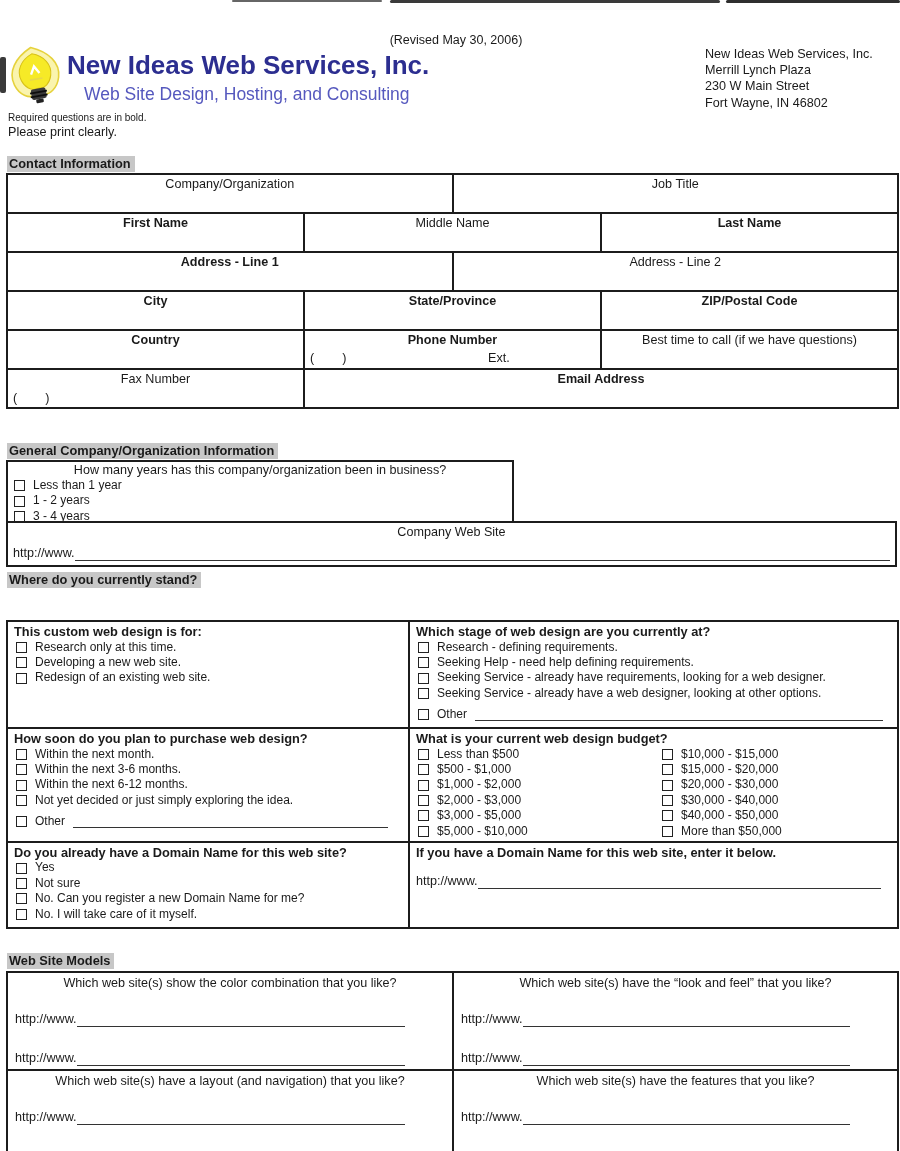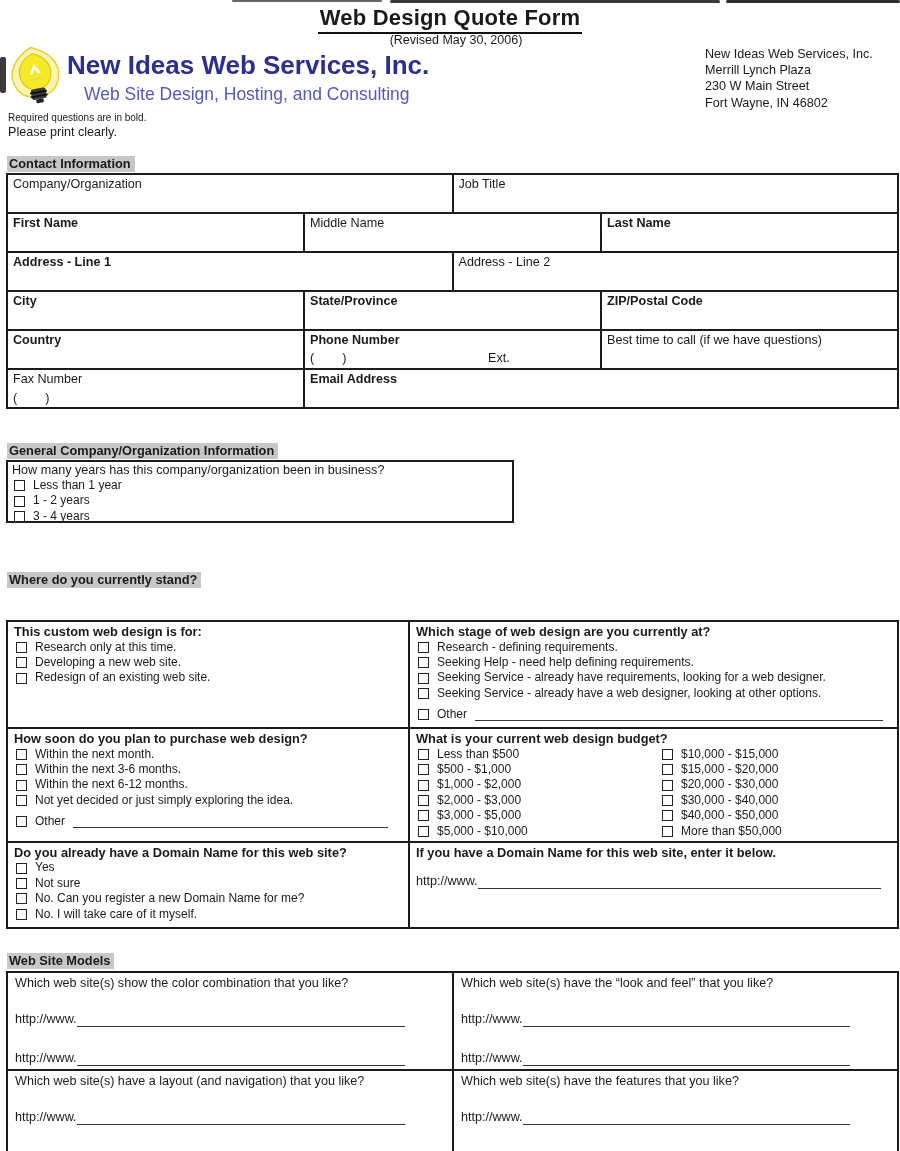--- a/index.html
+++ b/index.html
@@ -29,21 +29,21 @@
   .note1{position:absolute;left:8px;top:112px;font-size:10px;font-weight:normal;}
   .note2{position:absolute;left:8px;top:125px;font-size:12.6px;}
 
   
   .sec-label{position:absolute;display:inline-block;background:var(--section-highlight);font-size:12.8px;font-weight:bold;padding:0 4px 1px 2px;}
 
   
   table{border-collapse:collapse;table-layout:fixed;position:absolute;}
   td{border:2px solid #1c1c1c;vertical-align:top;padding:2px 5px;font-size:12.6px;}
   .b{font-weight:bold;}
-  .flabel{font-size:12.6px;line-height:15px;}
+  .flabel{font-size:12.6px;line-height:15px;text-align:center;}
 
   .contact-table{left:6px;top:173px;width:891px;}
   .contact-table td{height:39px;}
 
   .paren{white-space:pre;font-size:12.6px;}
   .phone-line{position:relative;margin-top:3px;}
   .ext{position:absolute;left:178px;top:0;}
   .fax-paren{margin-top:4px;}
 
   
@@ -79,21 +79,20 @@
 </head>
 <body>
 
 <div class="page">
 
   <div class="smudge" style="left:232px;top:0;width:150px;height:2px;background:#666;"></div>
   <div class="smudge" style="left:390px;top:0;width:330px;height:3px;"></div>
   <div class="smudge" style="left:726px;top:0;width:174px;height:3px;background:#2e2e2e;"></div>
   <div class="smudge" style="left:0;top:57px;width:6px;height:36px;"></div>
 
-  <div class="title-wrap"><span class="title">Web Design Quote Form</span></div>
   <div class="revised">(Revised May 30, 2006)</div>
 
   <svg class="logo-bulb" viewBox="0 0 60 60">
     <g transform="rotate(-10 30 30)">
       <path class="bulb-glow" d="M30 1 C46 8 55 20 51 33 C48 43 40 48 33 46 L27 46 C20 48 12 43 9 33 C5 20 14 8 30 1 Z"></path>
       <path class="bulb-body" d="M30 7 C41 11 47 20 44 30 C42 37 36 41 32 40 L28 40 C24 41 18 37 16 30 C13 20 19 11 30 7 Z"></path>
       <path d="M26 26 L30 19 L34 26" stroke="#ffffff" stroke-width="2.2" fill="none"></path>
       <path d="M24 31 L36 31" stroke="#e8d84a" stroke-width="1.5"></path>
       <rect x="23" y="40" width="14" height="10" rx="2" fill="#3a3a3a"></rect>
       <line x1="22" y1="43.5" x2="38" y2="43.5" stroke="#0e0e0e" stroke-width="1.6"></line>
@@ -206,20 +205,27 @@
             <span>1 - 2 years</span>
           </div>
         <div class="cbi">
             <span class="cb"></span>
             <span>3 - 4 years</span>
           </div>
       </div>
     </div>
   </div>
 
+  <div class="box website-box">
+    <div class="flabel">Company Web Site</div>
+    <div class="url gap-top">
+      <span>http://www.</span>
+      <span class="wline"></span>
+    </div>
+  </div>
 
   <span class="sec-label" style="left:7px;top:572px;">Where do you currently stand?</span>
 
   <table class="stand-table">
     <colgroup>
         <col style="width:402px">
         <col style="width:489px">
       </colgroup>
     <tbody>
         <tr class="r1">

